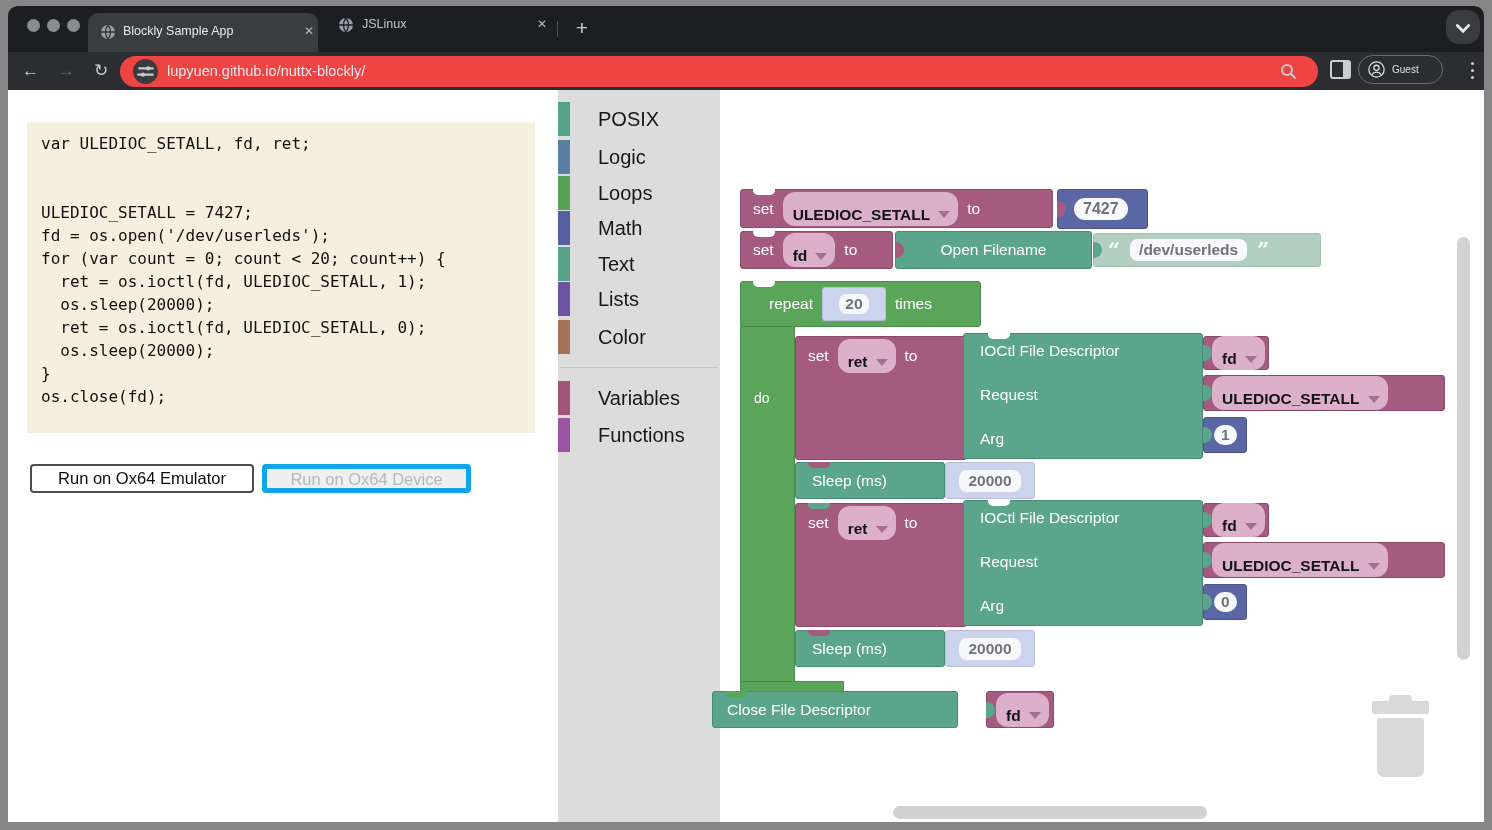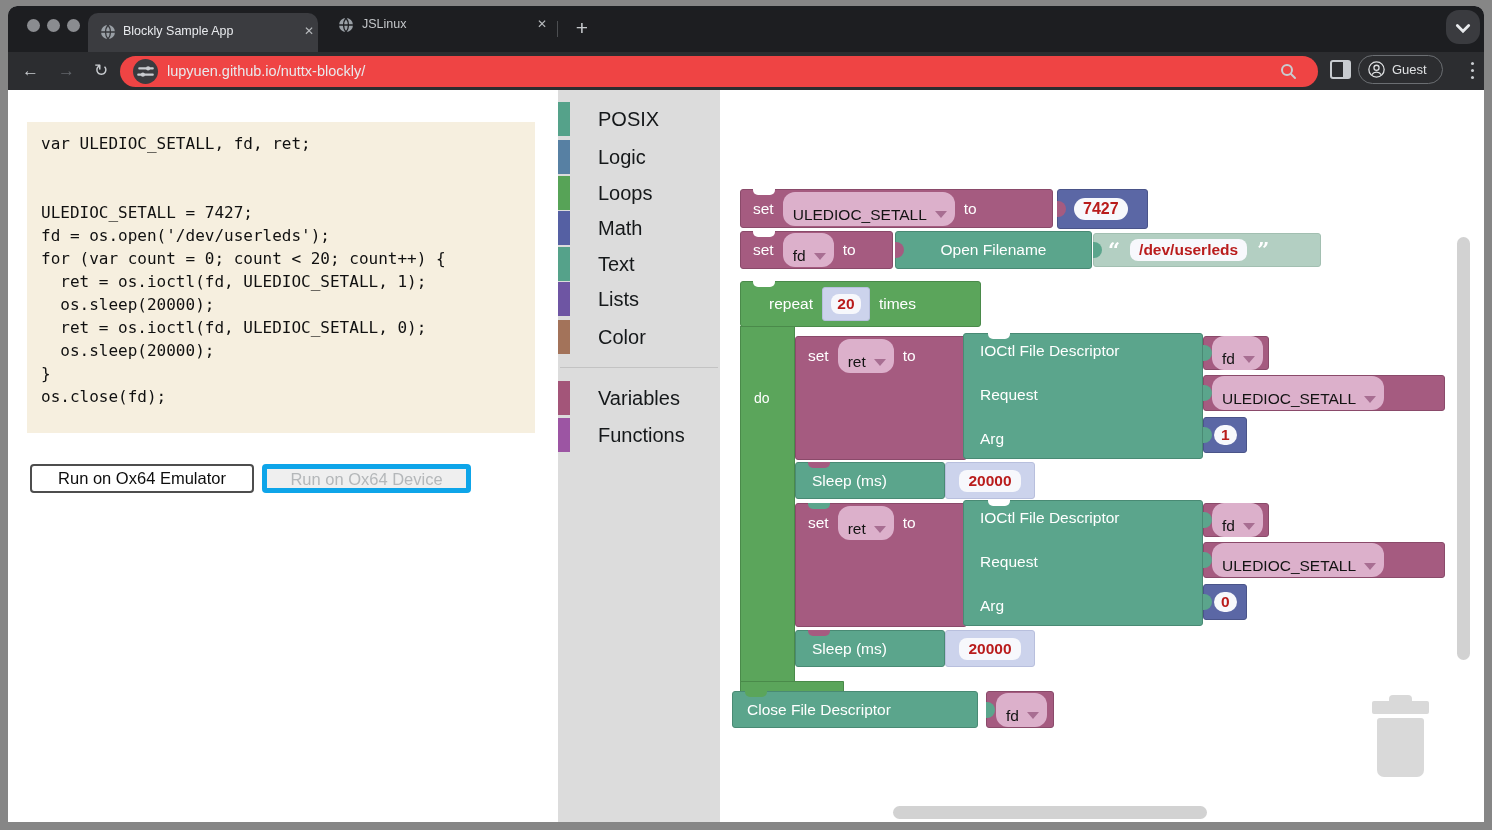--- a/index.html
+++ b/index.html
@@ -18,21 +18,21 @@
   .newtab{position:absolute;left:560px;top:8px;width:28px;height:28px;color:#c6c9cc;font-size:21px;line-height:28px;text-align:center;}
   .chev-btn{position:absolute;left:1438px;top:4px;width:34px;height:34px;border-radius:13px;background:#3a3b3f;}
   .toolbar{position:absolute;left:0;top:46px;width:100%;height:38px;background:var(--chrome-toolbar);}
   .navic{position:absolute;top:0;height:38px;line-height:38px;font-size:17px;color:#c9ccd0;}
   .omnibox{position:absolute;left:112px;top:50px;width:1198px;height:31px;border-radius:16px;background:#ef4444;}
   .site-chip{position:absolute;left:13px;top:3px;width:25px;height:25px;border-radius:50%;background:#3a3b3f;}
   .url-text{position:absolute;left:47px;top:0;height:31px;line-height:31px;font-size:14.5px;color:#e8eaed;white-space:nowrap;}
   .side-panel-icon{position:absolute;left:1322px;top:54px;width:17px;height:15px;border:2px solid #c9ccd0;border-radius:3px;}
   .side-panel-icon div{position:absolute;right:0;top:0;width:6px;height:100%;background:#c9ccd0;}
   .guest-pill{position:absolute;left:1350px;top:49px;width:85px;height:29px;border:1px solid #6b6e72;border-radius:15px;display:flex;align-items:center;gap:7px;padding-left:9px;box-sizing:border-box;}
-  .guest-label{font-size:13px;color:#dfe1e3;text-align:right;}
+  .guest-label{font-size:10px;color:#dfe1e3;text-align:right;}
   .kebab{position:absolute;left:1456px;top:52px;width:16px;height:26px;}
   .kebab i{position:absolute;left:7px;width:3px;height:3px;border-radius:50%;background:#c9ccd0;}
   
   .content{position:absolute;left:0;top:84px;width:100%;height:732px;background:#fff;}
   .codebox{position:absolute;left:19px;top:32px;width:480px;height:269px;background:var(--code-bg);padding:10px 14px 32px 14px;}
   .codebox pre{margin:0;font-family:"DejaVu Sans Mono",monospace;font-size:16px;line-height:23px;color:#101010;}
   .btn{position:absolute;top:374px;height:29px;font-size:16.5px;border-radius:4px;font-family:"Liberation Sans",sans-serif;}
   .btn.primary{left:22px;width:224px;background:#fff;border:2px solid #4d4d4d;color:#0d0d0d;}
   .btn.disabled{left:254px;width:209px;background:#efefef;border:5px solid #0ea5e9;color:#b4b7b9;}
   .toolbox{position:absolute;left:550px;top:0;width:162px;height:732px;background:var(--toolbox-bg);}
@@ -41,23 +41,23 @@
   .cat .lbl{position:absolute;left:40px;top:0;height:34px;line-height:34px;font-size:20px;color:#15181a;}
   .tb-sep{position:absolute;left:2px;top:277px;width:158px;height:1px;background:#c3c3c3;}
   
   .blk{position:absolute;box-sizing:border-box;border-radius:3px;display:flex;align-items:center;color:#fff;font-size:15.5px;}
   .magenta{background:var(--block-magenta);border:1px solid var(--block-magenta-border);}
   .teal{background:var(--block-teal);border:1px solid var(--block-teal-border);}
   .green{background:var(--block-green);border:1px solid var(--block-green-border);}
   .indigo{background:var(--block-indigo);border:1px solid var(--block-indigo-border);}
   .lavender{background:var(--shadow-lavender);border:1px solid #b8bfdd;}
   .sage{background:var(--shadow-sage);border:1px solid #a2bfb1;}
-  .pinkfield{background:var(--field-pink);border-radius:12px;color:#131313;padding:14px 8px 2px 10px;display:flex;align-items:center;font-weight:400;}
+  .pinkfield{background:var(--field-pink);border-radius:12px;color:#131313;padding:14px 8px 2px 10px;display:flex;align-items:center;font-weight:700;}
   .dd{width:0;height:0;border-left:6px solid transparent;border-right:6px solid transparent;border-top:7px solid #a86e92;margin-left:8px;}
-  .pill{background:#f7f8fc;border-radius:11px;color:#b91c1c;padding:2px 9px;font-weight:600;text-align:right;}
+  .pill{background:#f7f8fc;border-radius:11px;color:#737373;padding:2px 9px;font-weight:600;text-align:right;}
   .dip{position:absolute;top:-1px;left:12px;width:22px;height:6px;border-radius:0 0 5px 5px;}
   .dip.white{background:#fff;} .dip.mag{background:var(--block-magenta);} .dip.tl{background:var(--block-teal);} .dip.grn{background:var(--block-green);}
   .ltab{position:absolute;left:-1px;top:50%;transform:translateY(-50%);width:9px;height:16px;border-radius:0 8px 8px 0;} .ltab.mag{background:var(--block-magenta);} .ltab.tl{background:var(--block-teal);}
   .stack-label{position:absolute;color:#fff;font-size:14px;margin-top:44px;}
   .quote{font-family:"DejaVu Serif",serif;font-weight:bold;color:#fff;font-size:21px;line-height:10px;}
   .scrollbar{position:absolute;background:#d2d2d2;border-radius:7px;}
   
   .trash-lid{position:absolute;left:1364px;top:611px;width:57px;height:13px;background:#d9d9d9;border-radius:2px;}
   .trash-handle{position:absolute;left:1381px;top:605px;width:23px;height:8px;background:#d9d9d9;border-radius:4px 4px 0 0;}
   .trash-body{position:absolute;left:1369px;top:628px;width:47px;height:59px;background:#d9d9d9;border-radius:3px 3px 7px 7px;}
@@ -226,21 +226,21 @@
       <div class="blk sage" style="left:1085px;top:143px;width:228px;height:34px;gap:10px;padding-left:14px">
         <div class="ltab tl"></div>
         <span class="quote">“</span>
         <span class="pill" style="border-radius:8px;font-weight:600">/dev/userleds</span>
         <span class="quote">”</span>
       </div>
 
       <div class="blk green" style="left:732px;top:191px;width:241px;height:46px;gap:9px;padding-left:28px">
         <div class="dip white"></div>
         <span>repeat</span>
-        <span class="blk lavender" style="position:static;width:48px;height:34px;justify-content:center">
+        <span class="blk lavender" style="position:static;width:64px;height:34px;justify-content:center">
             <span class="pill" style="border-radius:8px;padding:1px 6px">20</span>
           </span>
         <span>times</span>
       </div>
 
       <div class="abs green" style="left:732px;top:236px;width:55px;height:356px;background:var(--block-green);border:1px solid var(--block-green-border);box-sizing:border-box"></div>
       <span class="stack-label" style="left:746px;top:256px">do</span>
       <div class="abs" style="left:732px;top:591px;width:104px;height:14px;background:var(--block-green);border:1px solid var(--block-green-border);border-radius:0 0 4px 4px;box-sizing:border-box"></div>
 
       <div class="blk magenta" style="left:787px;top:246px;width:172px;height:124px;align-items:flex-start">
@@ -323,21 +323,21 @@
       </div>
 
       <div class="blk teal" style="left:787px;top:540px;width:150px;height:37px;padding-left:16px">
         <div class="dip mag"></div>
         <span>Sleep (ms)</span>
       </div>
       <div class="blk lavender" style="left:937px;top:540px;width:90px;height:37px;justify-content:center">
         <span class="pill" style="border-radius:8px">20000</span>
       </div>
 
-      <div class="blk teal" style="left:724px;top:601px;width:246px;height:37px;padding-left:14px">
+      <div class="blk teal" style="left:704px;top:601px;width:246px;height:37px;padding-left:14px">
         <div class="dip grn"></div>
         <span>Close File Descriptor</span>
       </div>
       <div class="blk magenta" style="left:978px;top:601px;width:68px;height:37px;padding-left:9px">
         <div class="ltab tl"></div>
         <span class="pinkfield">
             <span>fd</span>
             <i class="dd"></i>
           </span>
       </div>

